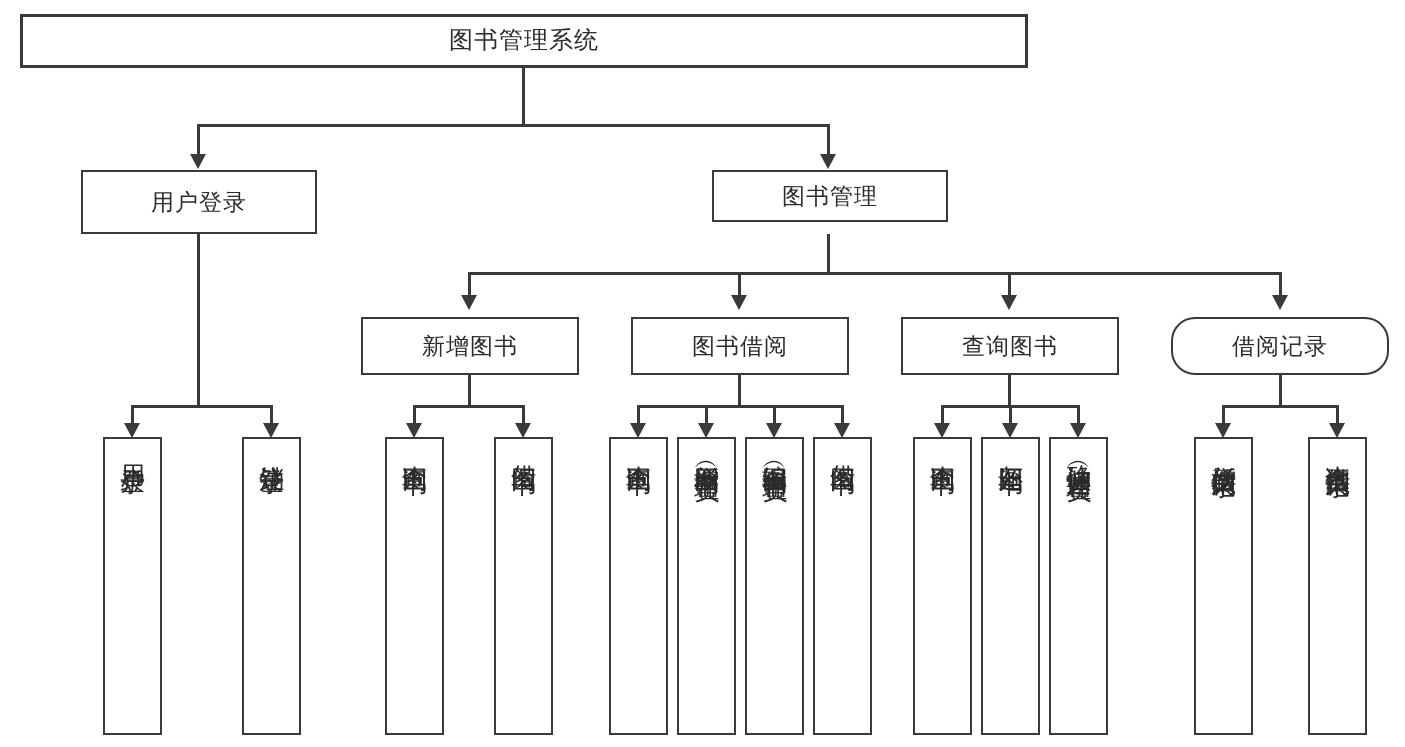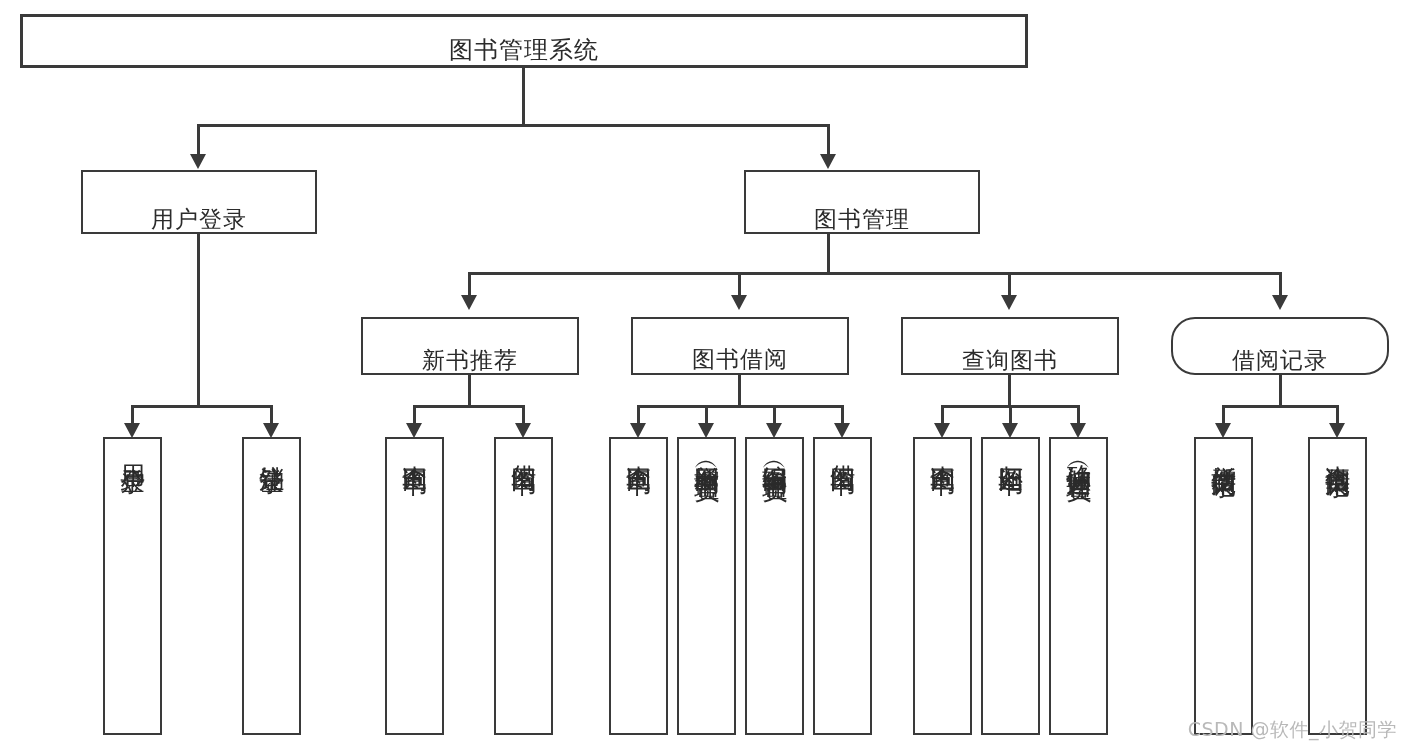--- a/index.html
+++ b/index.html
@@ -15,21 +15,21 @@
     background:#ffffff;
     overflow:hidden;
   }
   
   .node{
     position:absolute;
     box-sizing:border-box;
     border:2.5px solid #3a3a3a;
     background:#ffffff;
     display:flex;
-    align-items:flex-end;
+    align-items:center;
     justify-content:center;
     color:#2b2b2b;
   }
   .node .label{
     font-size:23px;
     line-height:1.15;
     letter-spacing:1px;
     white-space:nowrap;
   }
   
@@ -96,21 +96,21 @@
   <div class="vline" style="left:197px; top:124px; height:32px;"></div>
   <div class="arrow" style="left:190px; top:154px;"></div>
 
   <div class="vline" style="left:827px; top:124px; height:32px;"></div>
   <div class="arrow" style="left:820px; top:154px;"></div>
 
   <div class="node" style="left:81px; top:170px; width:236px; height:64px;">
     <span class="label">用户登录</span>
   </div>
 
-  <div class="node" style="left:744px; top:170px; width:236px; height:64px;">
+  <div class="node" style="left:712px; top:170px; width:236px; height:52px;">
     <span class="label">图书管理</span>
   </div>
 
   <div class="vline" style="left:197px; top:234px; height:171px;"></div>
   <div class="hline" style="left:131px; top:405px; width:142px;"></div>
   <div class="vline" style="left:131px; top:405px; height:22px;"></div>
   <div class="arrow" style="left:124px; top:423px;"></div>
   <div class="vline" style="left:270px; top:405px; height:22px;"></div>
   <div class="arrow" style="left:263px; top:423px;"></div>
 
@@ -123,23 +123,23 @@
   <div class="vline" style="left:738px; top:272px; height:26px;"></div>
   <div class="arrow" style="left:731px; top:295px;"></div>
 
   <div class="vline" style="left:1008px; top:272px; height:26px;"></div>
   <div class="arrow" style="left:1001px; top:295px;"></div>
 
   <div class="vline" style="left:1279px; top:272px; height:26px;"></div>
   <div class="arrow" style="left:1272px; top:295px;"></div>
 
   <div class="node" style="left:361px; top:317px; width:218px; height:58px;">
-    <span class="label">新书推荐</span>
-  </div>
-  <div class="node" style="left:631px; top:317px; width:218px; height:58px;font-family:Liberation Serif, serif;">
+    <span class="label">新增图书</span>
+  </div>
+  <div class="node" style="left:631px; top:317px; width:218px; height:58px;">
     <span class="label">图书借阅</span>
   </div>
   <div class="node" style="left:901px; top:317px; width:218px; height:58px;">
     <span class="label">查询图书</span>
   </div>
   <div class="node" style="left:1171px; top:317px; width:218px; height:58px;border-radius:24px;">
     <span class="label">借阅记录</span>
   </div>
 
   <div class="vline" style="left:468px; top:375px; height:30px;"></div>
@@ -213,15 +213,14 @@
     <span class="label">确认归还（管理员）</span>
   </div>
 
   <div class="node leaf" style="left:1194px; top:437px; width:59px; height:298px;">
     <span class="label">新增借阅记录</span>
   </div>
   <div class="node leaf" style="left:1308px; top:437px; width:59px; height:298px;">
     <span class="label">查询借阅记录</span>
   </div>
 
-  <div id="watermark">CSDN @软件_小贺同学</div>
 
 </div>
 
 </body></html>

